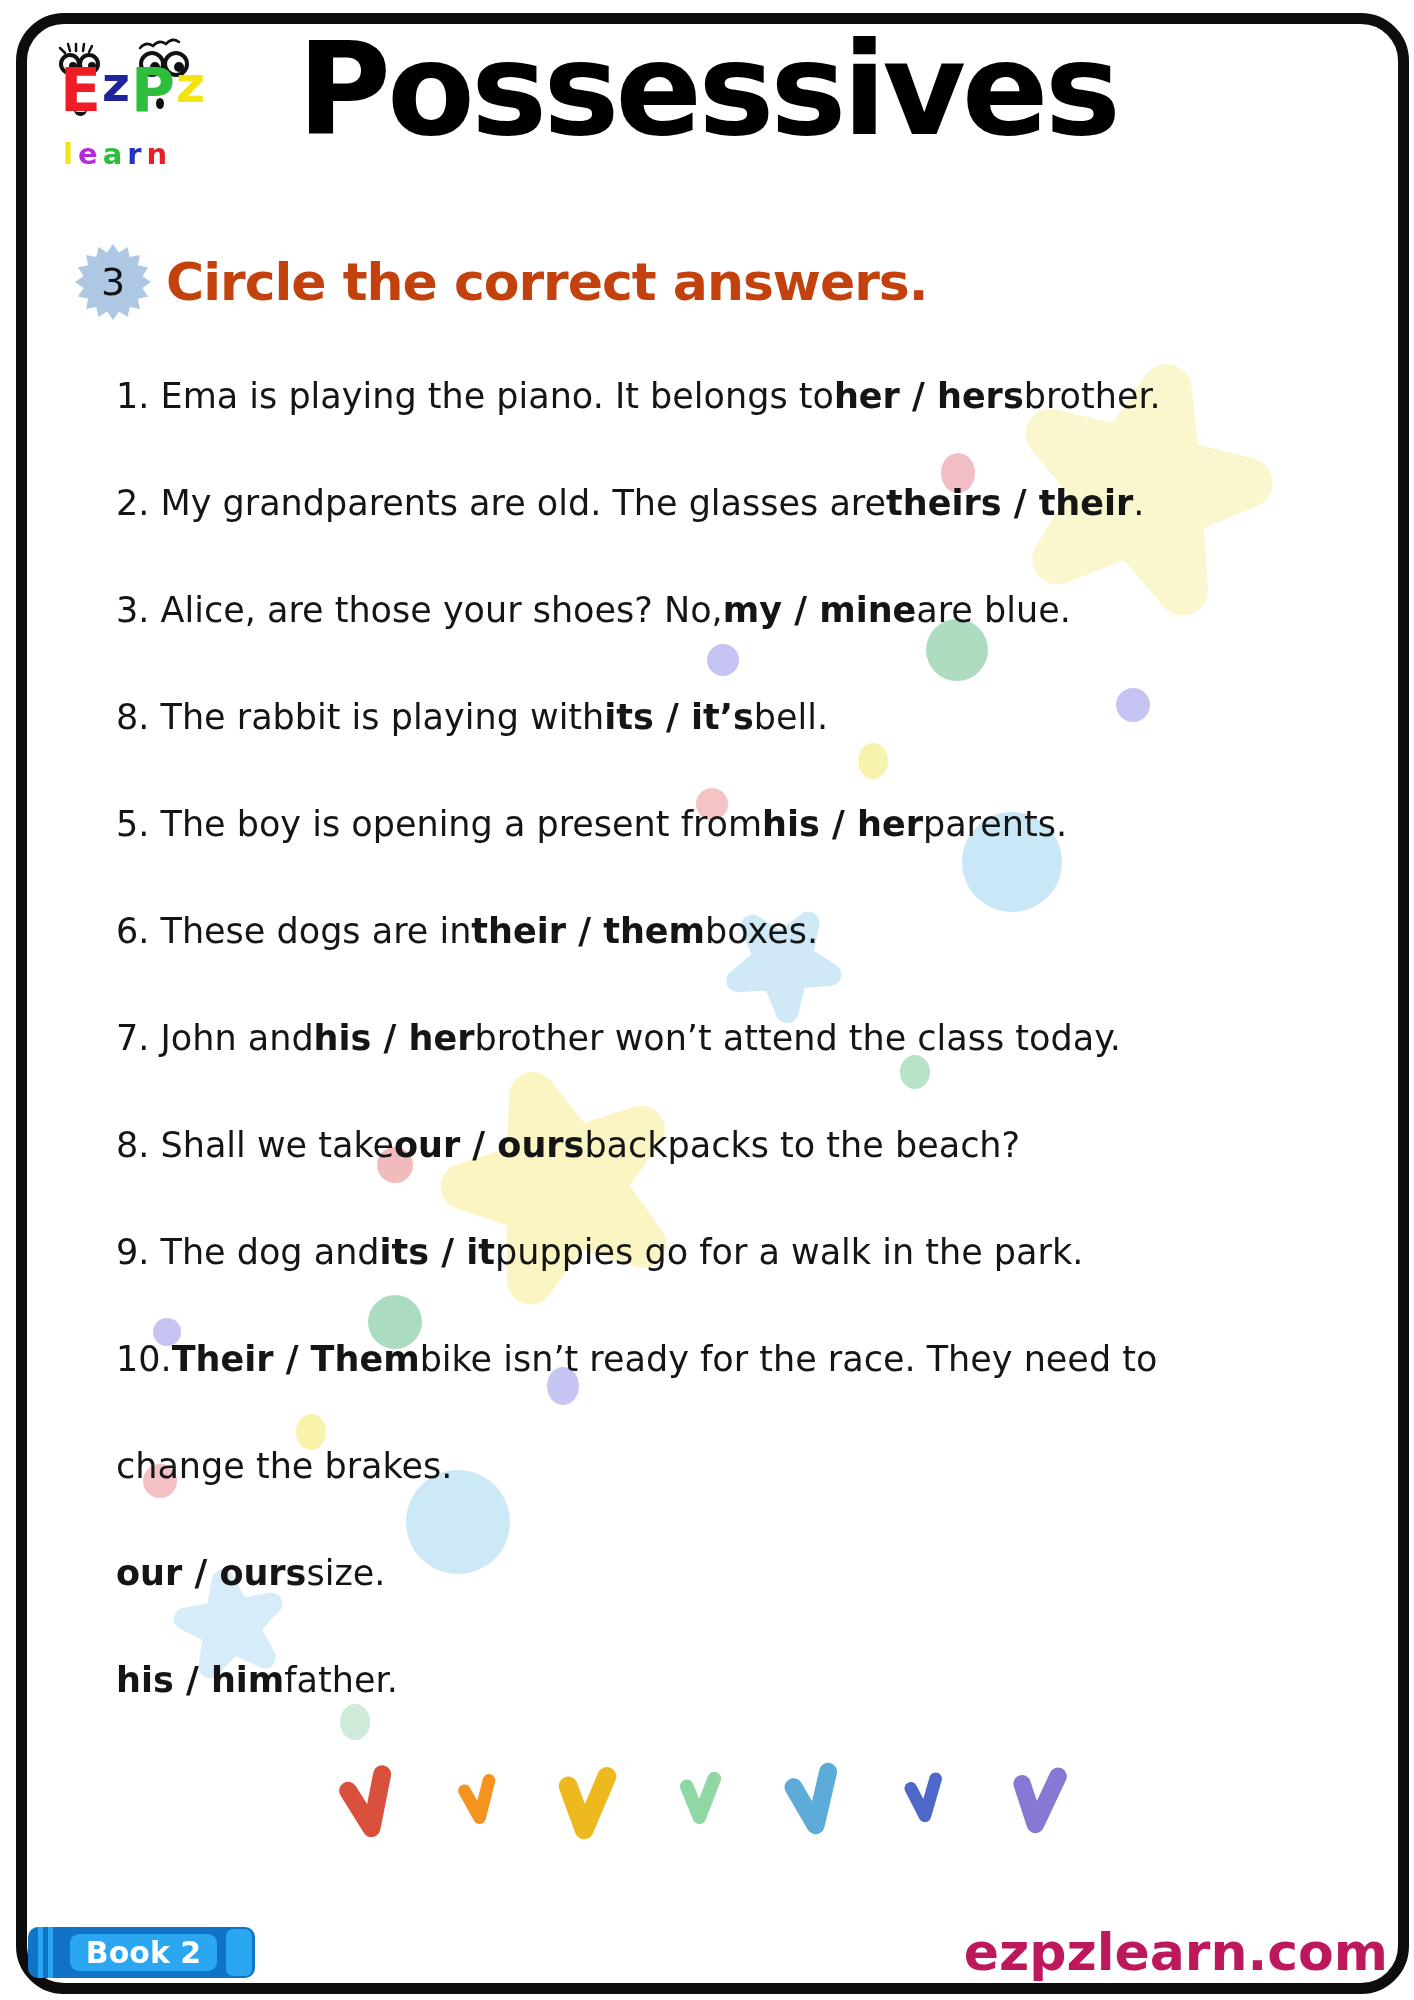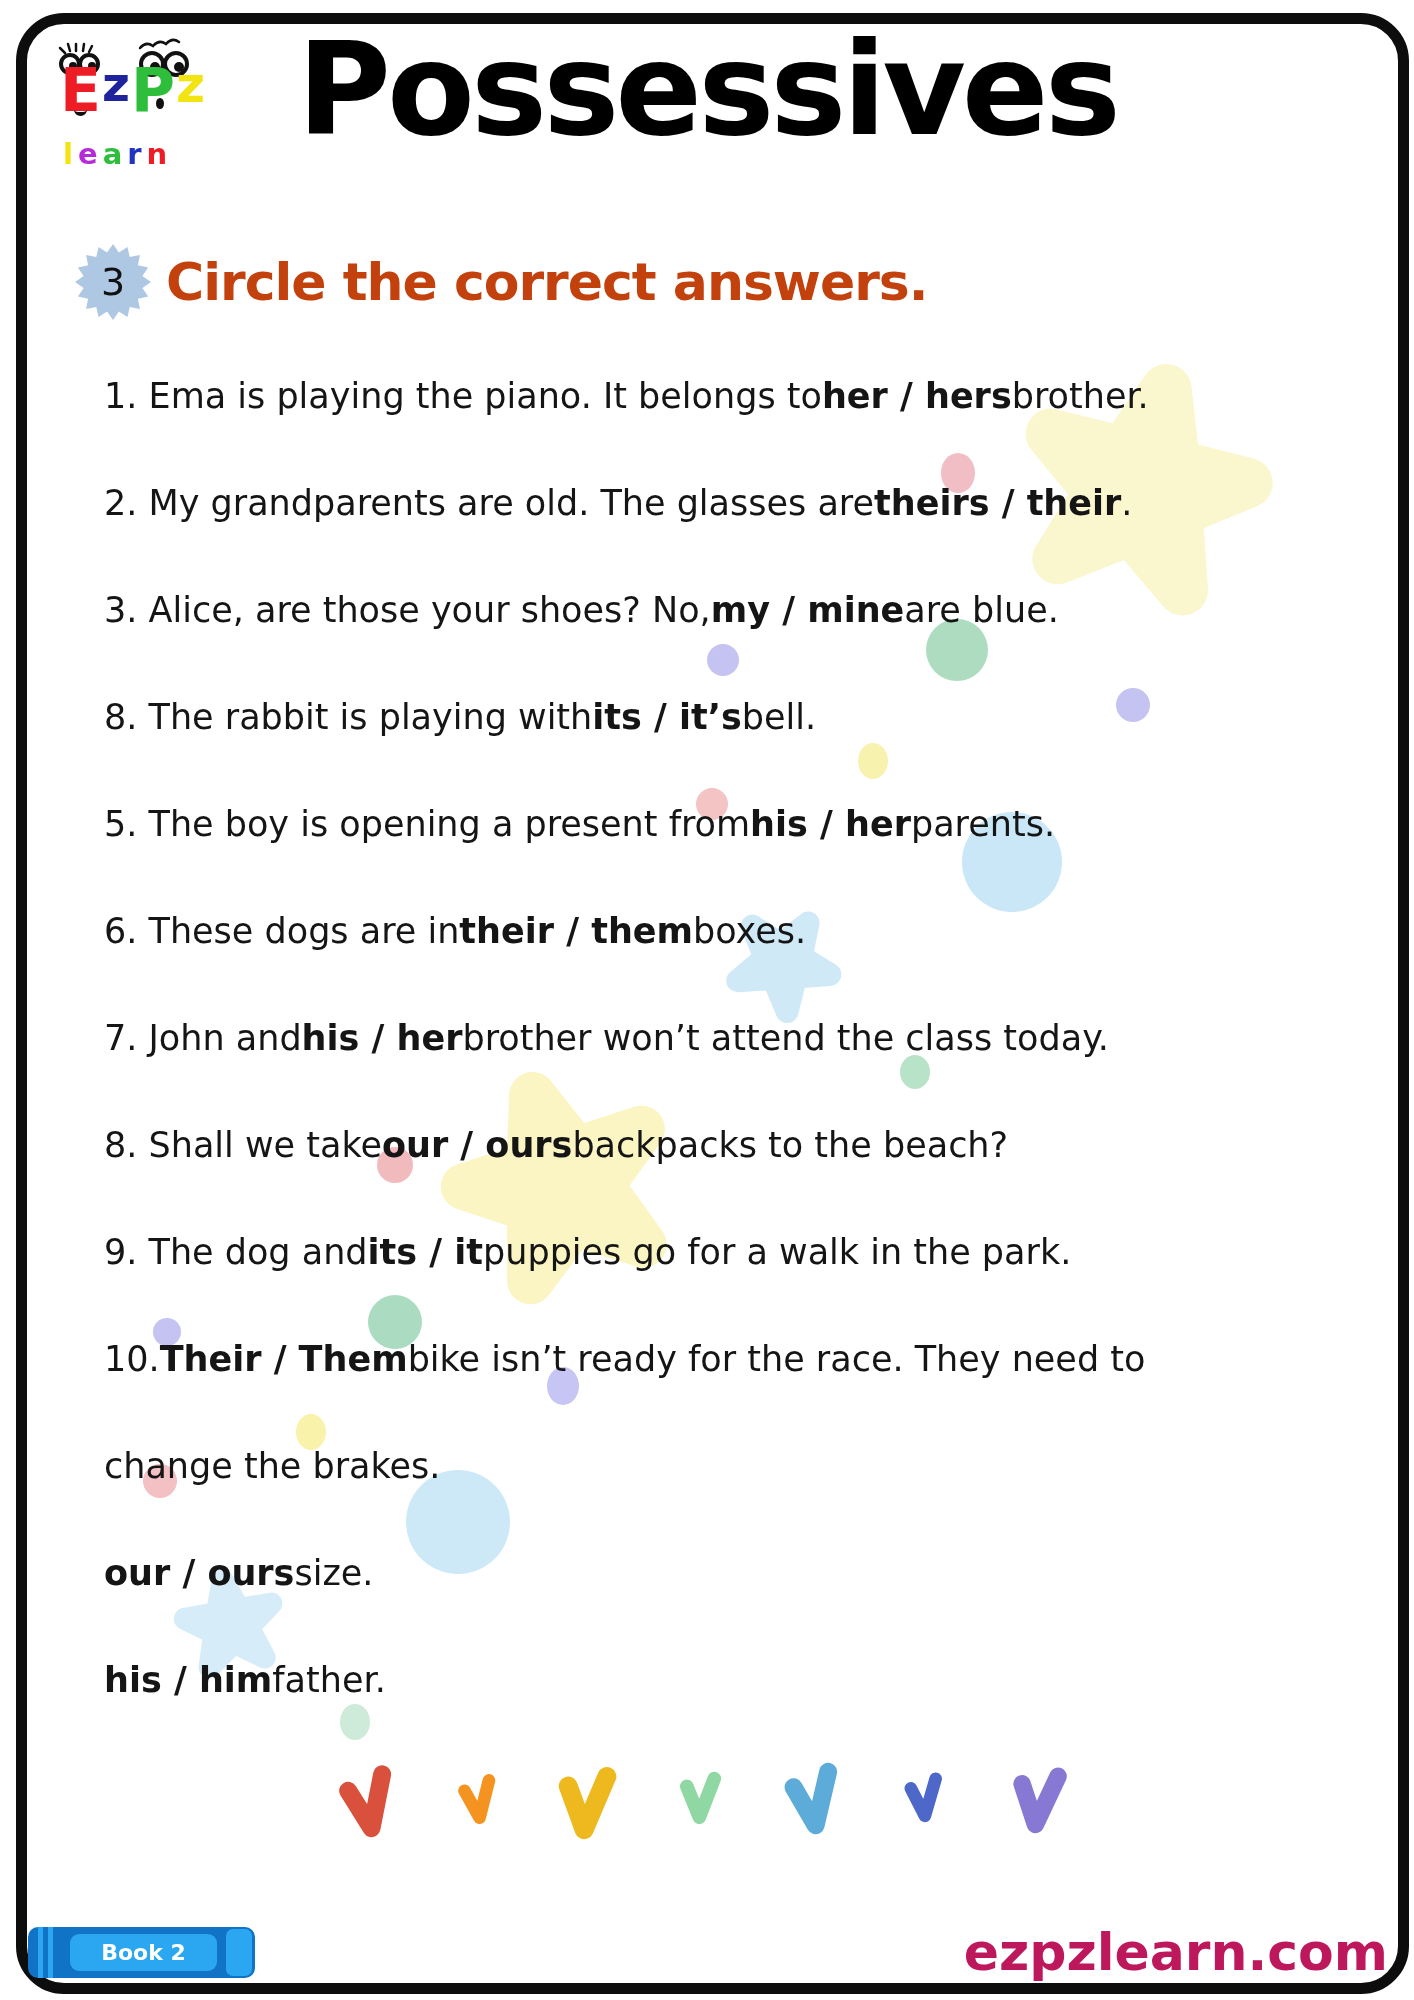--- a/index.html
+++ b/index.html
@@ -20,35 +20,35 @@
   
   .title{position:absolute;left:0;top:26px;width:100%;text-align:center;font-weight:900;
          font-size:128px;letter-spacing:-4px;line-height:1;color:#000;}
   .badge{position:absolute;left:73px;top:242px;width:80px;height:80px;}
   .badge-num{position:absolute;left:0;top:0;width:80px;height:80px;display:flex;align-items:center;
              justify-content:center;font-size:38px;color:#111;}
   .heading{position:absolute;left:166px;top:252px;font-weight:900;font-size:52px;
            letter-spacing:-1px;color:#c2410c;}
   
   .sentences{position:absolute;left:104px;top:342px;right:40px;}
-  .line{height:107px;display:flex;align-items:center;font-size:35px;white-space:nowrap;}
+  .line{height:107px;display:flex;align-items:center;font-size:35px;white-space:nowrap;margin-left:12px;}
   .line b{font-weight:700;}
   
   .dot{position:absolute;border-radius:50%;}
   .soft-star{position:absolute;overflow:visible;}
   
   .heart{position:absolute;overflow:visible;}
   
   .book-badge{position:absolute;left:28px;top:1927px;width:227px;height:51px;
               background:#1173c5;border-radius:10px;}
   .book-stripe{position:absolute;top:0;bottom:0;width:5px;background:#2aa7f0;}
   .book-bar{position:absolute;top:2px;bottom:2px;right:3px;width:26px;background:#2aa7f0;border-radius:7px;}
   .book-inner{position:absolute;left:42px;right:38px;top:7px;bottom:7px;background:#2aa7f0;
               border-radius:9px;display:flex;align-items:center;justify-content:center;
-              color:#fff;font-weight:700;font-size:22px;}
+              color:#fff;font-weight:700;font-size:30px;}
   .site{position:absolute;right:26px;top:1922px;font-weight:700;font-size:52px;color:#be185d;}
 </style>
 </head>
 <body>
 
 <div class="page">
   <div class="page-border"></div>
 
   <div id="decor-layer">
       <div class="dot" style="left: 941px; top: 453px; width: 34px; height: 40px; background: rgb(242, 190, 198);"></div>

